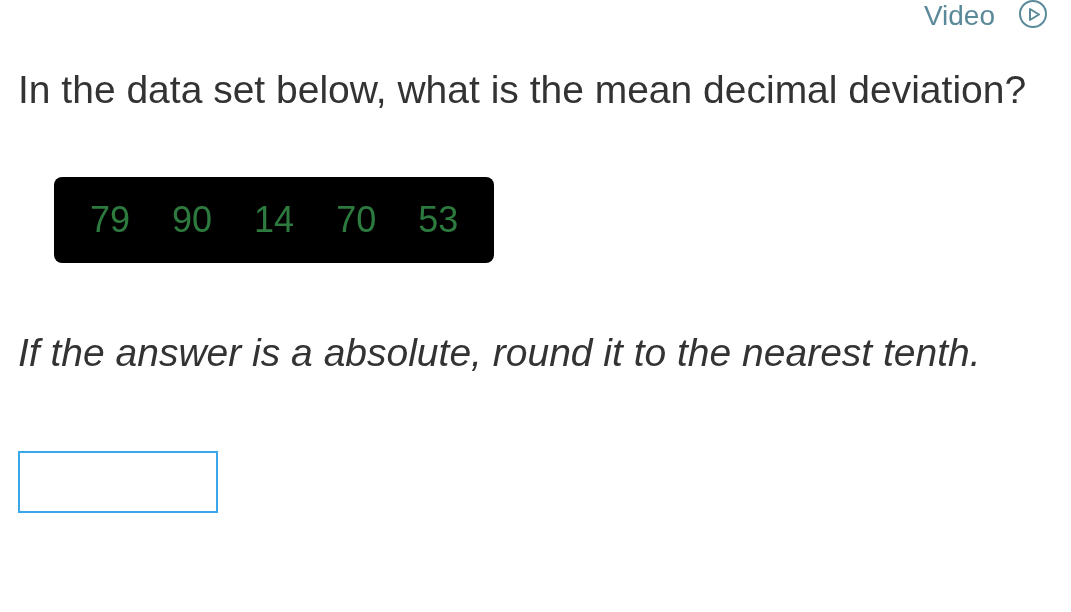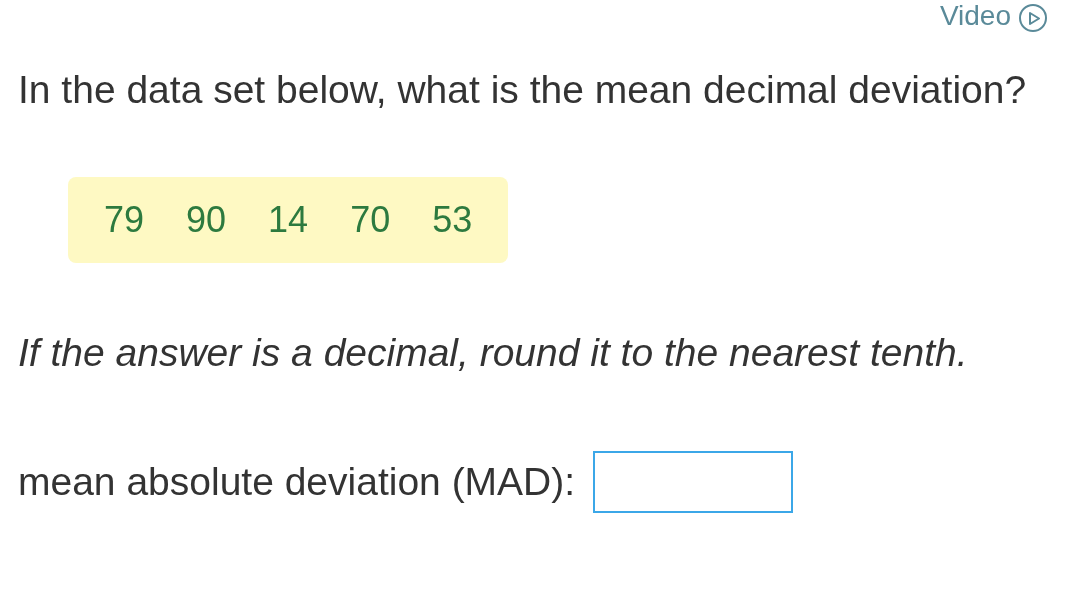--- a/index.html
+++ b/index.html
@@ -13,22 +13,22 @@
       width: 1071px;
       height: 612px;
       position: relative;
       padding: 0 18px;
     }
     .video-link {
       position: absolute;
       top: 0;
       right: 24px;
       display: flex;
-      align-items: flex-end;
-      gap: 8px;
+      align-items: flex-start;
+      gap: 24px;
       color: #5a8a99;
       font-size: 28px;
       cursor: pointer;
     }
     .video-link .play-icon {
       display: inline-flex;
       align-items: center;
       justify-content: center;
       width: 28px;
       height: 28px;
@@ -40,22 +40,22 @@
     }
     .question {
       margin-top: 62px;
       font-size: 39px;
       color: #333333;
       line-height: 1.45;
     }
     .data-box {
       display: inline-block;
       margin-top: 58px;
-      margin-left: 50px;
-      background: #fef9c3;
+      margin-left: 36px;
+      background: #000000;
       border-radius: 8px;
       padding: 22px 36px;
     }
     .data-values {
       display: flex;
       gap: 42px;
     }
     .data-value {
       color: #2d7a3f;
       font-size: 36px;
@@ -106,21 +106,20 @@
 <div class="data-box">
   <div class="data-values">
     <span class="data-value">79</span>
     <span class="data-value">90</span>
     <span class="data-value">14</span>
     <span class="data-value">70</span>
     <span class="data-value">53</span>
   </div>
 </div>
 
-<div class="instruction">If the answer is a decimal, round it to the nearest tenth.</div>
+<div class="instruction">If the answer is a absolute, round it to the nearest tenth.</div>
 
 <div class="answer-row">
-  <span class="answer-label">mean absolute deviation (MAD):</span>
   <input type="text" class="answer-input" value="" style="">
 </div>
 
 
 
 
 </body></html>

